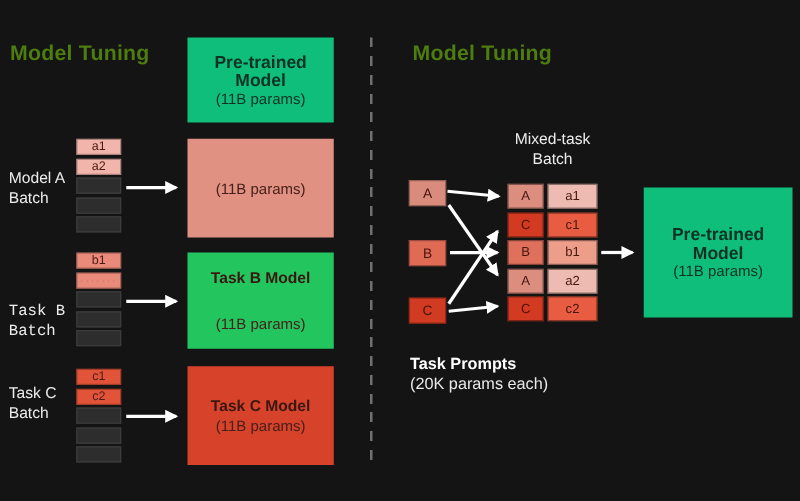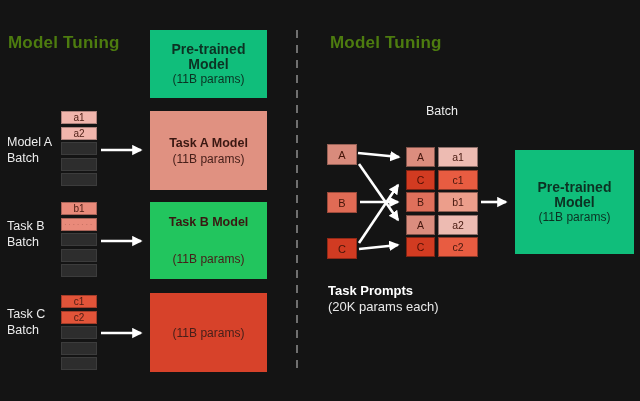--- a/index.html
+++ b/index.html
@@ -83,21 +83,21 @@
   <div class="batch-label" style="top:135px;">
     <div>Model A</div>
     <div>Batch</div>
   </div>
   <div class="stack-cell sc-pink" style="left:61px;top:111px;">a1</div>
   <div class="stack-cell sc-pink" style="left:61px;top:126.5px;">a2</div>
   <div class="stack-cell sc-dark" style="left:61px;top:142px;"></div>
   <div class="stack-cell sc-dark" style="left:61px;top:157.5px;"></div>
   <div class="stack-cell sc-dark" style="left:61px;top:173px;"></div>
 
-  <div class="batch-label" style="top:219px;">
+  <div class="batch-label" style="top:242px;font-family:Liberation Mono, monospace;">
     <div>Task B</div>
     <div>Batch</div>
   </div>
   <div class="stack-cell sc-salmon" style="left:61px;top:202px;">b1</div>
   <div class="stack-cell sc-salmon" style="left:61px;top:217.5px;">
       <span class="dots">·······</span>
     </div>
   <div class="stack-cell sc-dark" style="left:61px;top:233px;"></div>
   <div class="stack-cell sc-dark" style="left:61px;top:248.5px;"></div>
   <div class="stack-cell sc-dark" style="left:61px;top:264px;"></div>
@@ -106,36 +106,37 @@
     <div>Task C</div>
     <div>Batch</div>
   </div>
   <div class="stack-cell sc-red" style="left:61px;top:295px;">c1</div>
   <div class="stack-cell sc-red" style="left:61px;top:310.5px;">c2</div>
   <div class="stack-cell sc-dark" style="left:61px;top:326px;"></div>
   <div class="stack-cell sc-dark" style="left:61px;top:341.5px;"></div>
   <div class="stack-cell sc-dark" style="left:61px;top:357px;"></div>
 
   <div class="box model model-a" style="left:150px;top:111px;width:117px;height:79px;">
-    <div class="bname">Task A Model</div>
     <div class="bparams">(11B params)</div>
   </div>
   <div class="box model model-b" style="left:150px;top:202px;width:117px;height:77px;">
     <div class="bname">Task B Model</div>
     <div class="bparams">(11B params)</div>
   </div>
   <div class="box model model-c" style="left:150px;top:293px;width:117px;height:79px;">
+    <div class="bname">Task C Model</div>
     <div class="bparams">(11B params)</div>
   </div>
 
   <div class="divider"></div>
 
   <div class="abs heading" style="left:330px;top:33px;">Model Tuning</div>
 
   <div class="mixed-label">
+    <div>Mixed-task</div>
     <div>Batch</div>
   </div>
 
   <div class="prompt-box pb-A" style="top:144px;">A</div>
   <div class="prompt-box pb-B" style="top:192px;">B</div>
   <div class="prompt-box pb-C" style="top:238px;">C</div>
 
   <div class="tcell col1 cell-A" style="top:147px;">A</div>
   <div class="tcell col2 cell-a" style="top:147px;">a1</div>
   <div class="tcell col1 cell-C" style="top:169.5px;">C</div>

